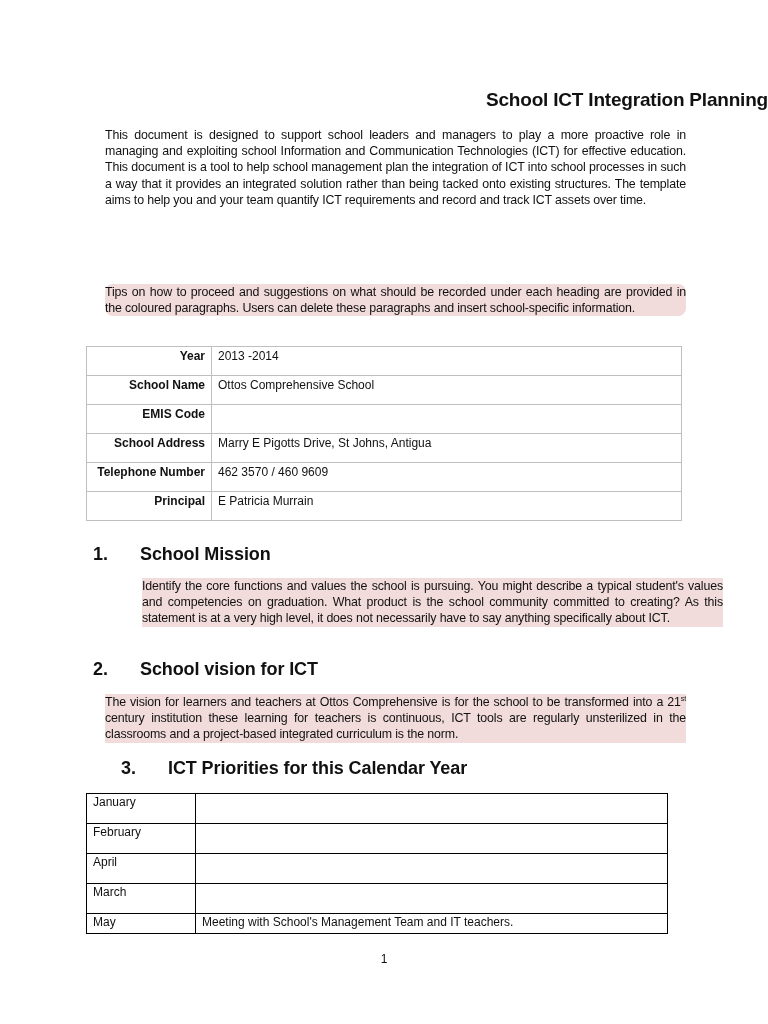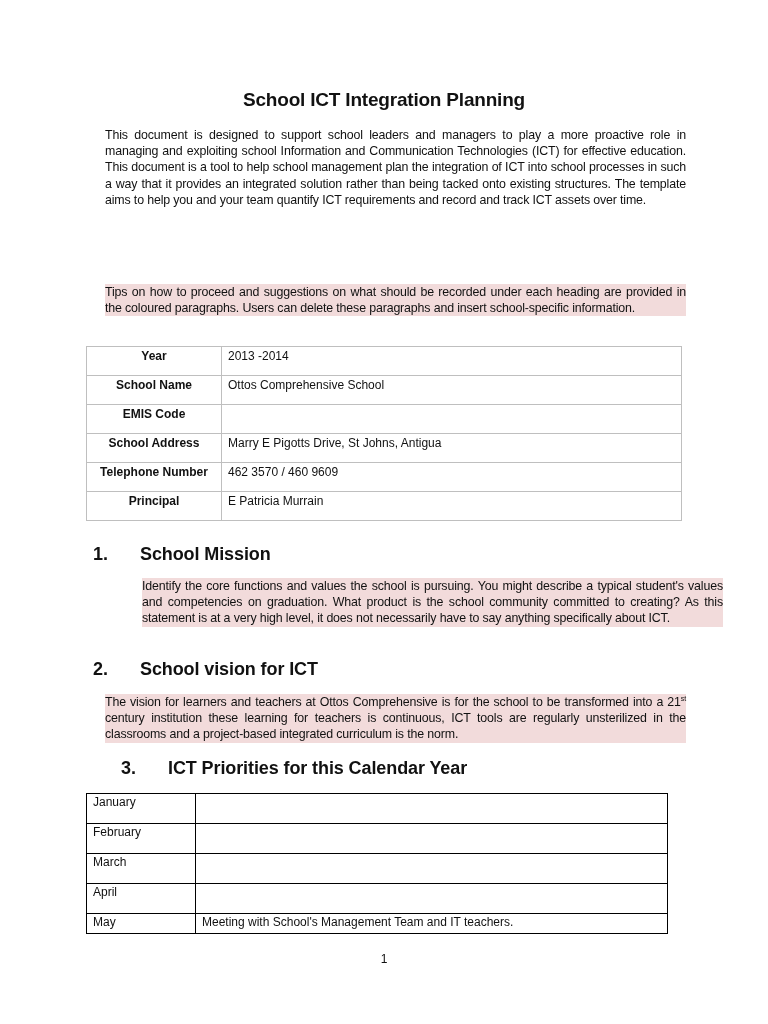--- a/index.html
+++ b/index.html
@@ -18,21 +18,21 @@
     .page {
       position: absolute;
       left: 0; top: 0;
       width: 768px; height: 1024px;
     }
     .title {
       position: absolute;
       top: 89px;
       left: 0;
       width: 768px;
-      text-align: center;
+      text-align: right;
       font-weight: bold;
       font-size: 19px;
       letter-spacing: -0.2px;
     }
     .para {
       position: absolute;
       left: 105px;
       width: 581px;
       font-size: 12.4px;
       line-height: 16.2px;
@@ -70,22 +70,22 @@
       font-size: 12px;
     }
     table.info td {
       border: 1px solid #bfbfbf;
       height: 29px;
       vertical-align: top;
       padding: 2px 6px 0 6px;
       box-sizing: border-box;
     }
     table.info td.label {
-      width: 135px;
-      text-align: center;
+      width: 125px;
+      text-align: right;
       font-weight: bold;
     }
     table.months {
       position: absolute;
       left: 86px;
       top: 793px;
       width: 582px;
       border-collapse: collapse;
       font-size: 12px;
     }
@@ -115,21 +115,21 @@
 </head>
 <body>
 
 <div class="page">
 
   <div class="title">School ICT Integration Planning</div>
 
   <div class="para" style="top:127px;">This document is designed to support school leaders and managers to play a more proactive role in managing and exploiting school Information and Communication Technologies (ICT) for effective education. This document is a tool to help school management plan the integration of ICT into school processes in such a way that it provides an integrated solution rather than being tacked onto existing structures. The template aims to help you and your team quantify ICT requirements and record and track ICT assets over time.</div>
 
 
-  <div class="para hl" style="top:284px;">Tips on how to proceed and suggestions on what should be recorded under each heading are provided in the coloured paragraphs. Users can delete these paragraphs and insert school-specific information.</div>
+  <div class="para hl" style="top:284px;border-radius:8px;">Tips on how to proceed and suggestions on what should be recorded under each heading are provided in the coloured paragraphs. Users can delete these paragraphs and insert school-specific information.</div>
 
   <table class="info">
     <tbody>
         <tr>
       <td class="label">Year</td>
       <td>2013 -2014</td>
     </tr>
     <tr>
       <td class="label">School Name</td>
       <td>Ottos Comprehensive School</td>
@@ -173,25 +173,25 @@
     <tbody>
         <tr>
       <td class="month">January</td>
       <td></td>
     </tr>
     <tr>
       <td class="month">February</td>
       <td></td>
     </tr>
     <tr>
+      <td class="month">April</td>
+      <td></td>
+    </tr>
+    <tr>
       <td class="month">March</td>
-      <td></td>
-    </tr>
-    <tr>
-      <td class="month">April</td>
       <td></td>
     </tr>
     <tr class="last">
       <td class="month">May</td>
       <td>Meeting with School's Management Team and IT teachers.</td>
     </tr>
   </tbody>
     </table>
 
   <div class="pagenum">1</div>

